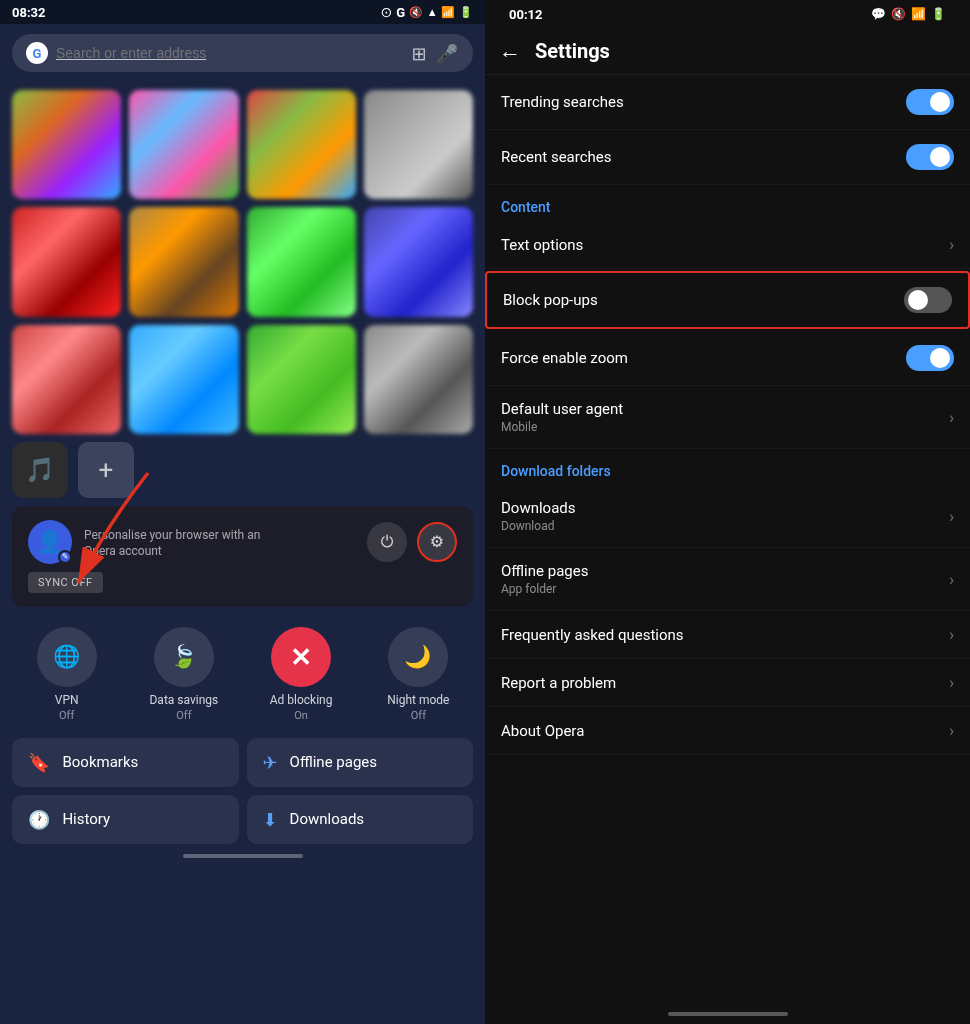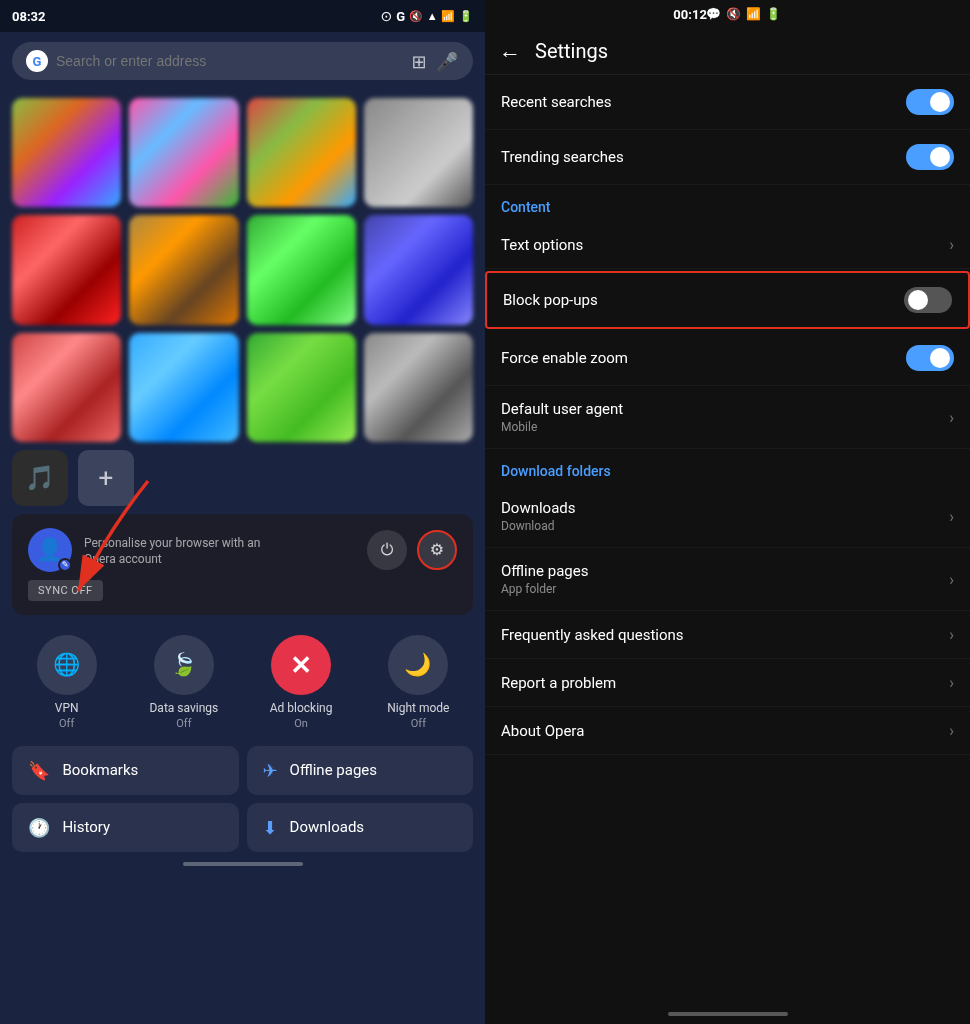--- a/index.html
+++ b/index.html
@@ -18,21 +18,21 @@
       background: #1a2340;
       position: relative;
       overflow: hidden;
     }
 
     .status-bar-left {
       display: flex;
       align-items: center;
       justify-content: space-between;
       padding: 6px 12px;
-      height: 32px;
+      height: 24px;
       background: #0d1525;
     }
     .status-time {
       color: white;
       font-size: 13px;
       font-weight: bold;
     }
     .status-icons-left {
       display: flex;
       align-items: center;
@@ -63,20 +63,21 @@
       color: #4285f4;
       flex-shrink: 0;
     }
     .search-bar input {
       flex: 1;
       background: transparent;
       border: none;
       outline: none;
       color: rgba(255,255,255,0.7);
       font-size: 14px;
+      text-decoration: underline;
     }
     .search-bar-icons {
       display: flex;
       align-items: center;
       gap: 10px;
       color: rgba(255,255,255,0.7);
     }
 
     
     .speed-dial-grid {
@@ -257,22 +258,22 @@
       height: 1024px;
       background: #111;
       color: white;
       display: flex;
       flex-direction: column;
     }
 
     .status-bar-right {
       display: flex;
       align-items: center;
-      justify-content: center;
-      padding: 6px 4px;
+      justify-content: space-between;
+      padding: 6px 24px;
       height: 28px;
       background: #111;
     }
     .status-time-right {
       color: white;
       font-size: 13px;
       font-weight: bold;
     }
     .status-icons-right {
       display: flex;
@@ -289,21 +290,21 @@
       gap: 14px;
       border-bottom: 1px solid rgba(255,255,255,0.06);
     }
     .back-btn {
       color: white;
       font-size: 22px;
       cursor: pointer;
     }
     .settings-title {
       font-size: 20px;
-      font-weight: 400;
+      font-weight: 700;
       color: white;
     }
 
     .settings-list {
       flex: 1;
       overflow-y: auto;
       padding: 0;
     }
     .settings-list::-webkit-scrollbar { display: none; }
 
@@ -511,28 +512,28 @@
 
   <div class="settings-header">
     <span class="back-btn">←</span>
     <span class="settings-title">Settings</span>
   </div>
 
   <div class="settings-list">
 
     <div class="setting-item">
       <div class="setting-item-left">
+        <span class="setting-label">Trending searches</span>
+      </div>
+      <div class="toggle on"></div>
+    </div>
+
+    <div class="setting-item">
+      <div class="setting-item-left">
         <span class="setting-label">Recent searches</span>
-      </div>
-      <div class="toggle on"></div>
-    </div>
-
-    <div class="setting-item">
-      <div class="setting-item-left">
-        <span class="setting-label">Trending searches</span>
       </div>
       <div class="toggle on"></div>
     </div>
 
     <div class="section-header">Content</div>
 
     <div class="setting-item">
       <div class="setting-item-left">
         <span class="setting-label">Text options</span>
       </div>

